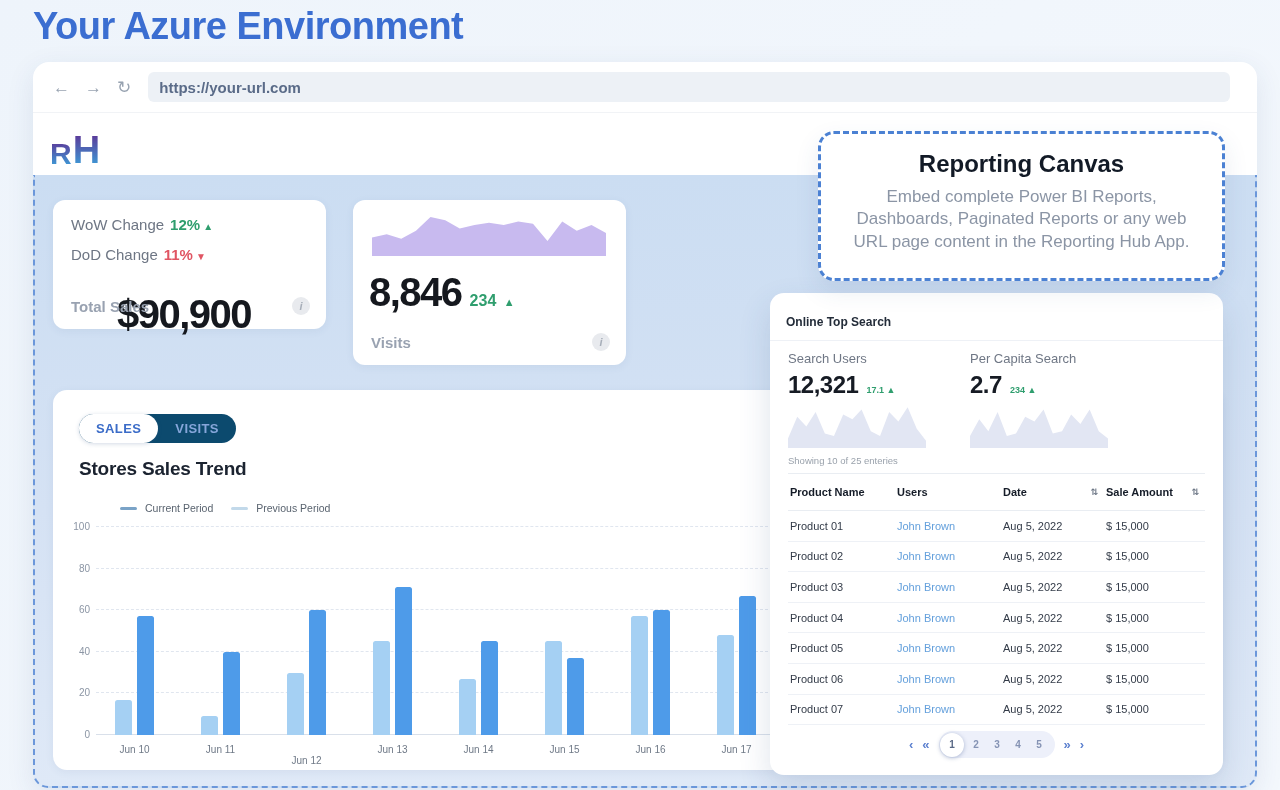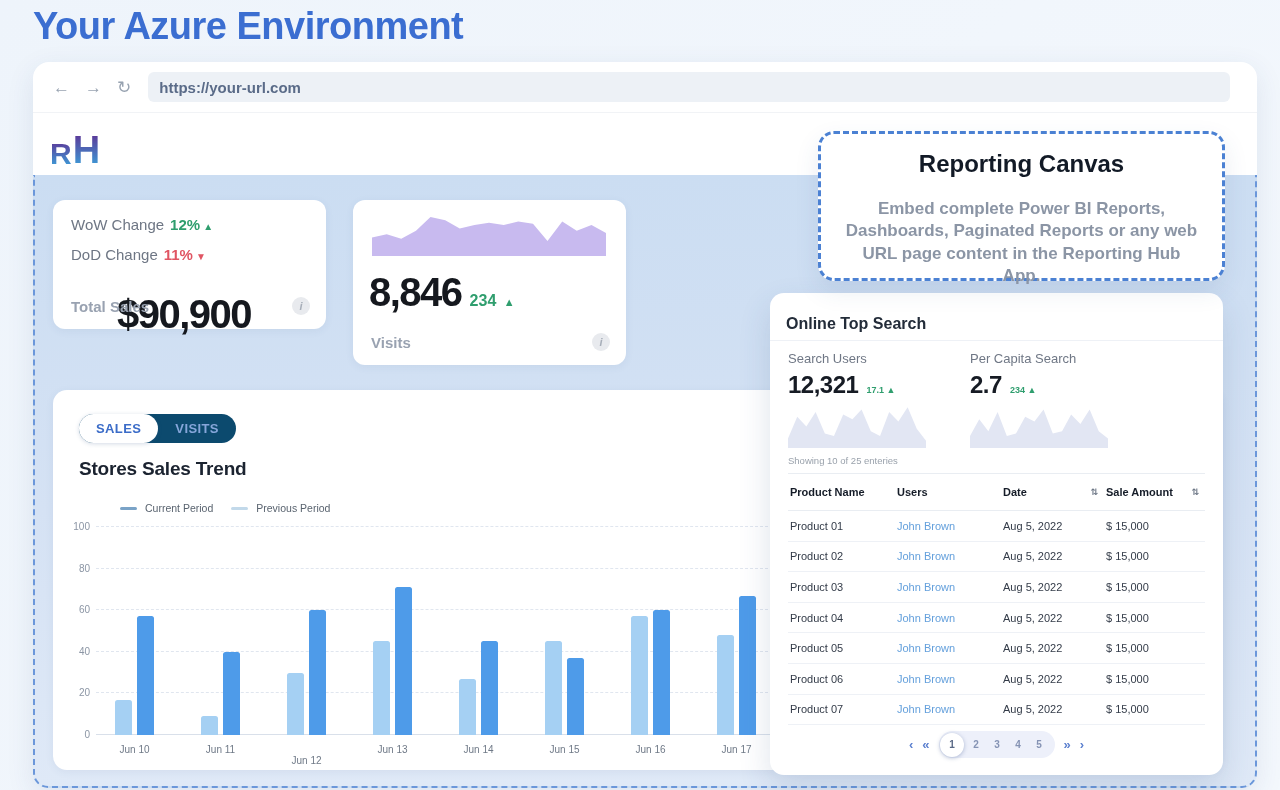--- a/index.html
+++ b/index.html
@@ -54,21 +54,21 @@
   .info-ic { position:absolute; right:16px; bottom:14px; width:18px; height:18px;
     border-radius:50%; background:#e8eaee; color:#a7aeb9; font-size:11px; font-weight:800;
     text-align:center; line-height:18px; font-style:italic; cursor:pointer; }
   .spark-visits { position:absolute; left:19px; top:10px; width:234px; height:46px; }
 
   
   .callout { position:absolute; left:818px; top:131px; width:407px; height:150px;
     background:#fff; border:3px dashed #4b81d3; border-radius:16px; z-index:6;
     box-shadow:0 10px 24px rgba(50,80,130,.10); text-align:center; }
   .callout-title { margin-top:16px; font-size:24px; font-weight:800; color:#121a26; }
-  .callout-body { margin-top:20px; padding:0 22px; font-size:17px; font-weight:700;
+  .callout-body { margin-top:8px; padding:0 22px; font-size:17px; font-weight:400;
     color:#8b95a5; line-height:1.32; }
 
   
   .chartcard { left:20px; top:328px; width:1170px; height:380px; border-radius:14px; }
   .tabs { position:absolute; left:26px; top:24px; display:inline-flex; align-items:flex-end;
     background:#0c4a6e; border-radius:16px; height:29px; }
   .tab { font-size:13px; font-weight:800; letter-spacing:.4px; padding:0 17px; height:29px;
     line-height:29px; border-radius:16px; cursor:pointer; }
   .tab.active { background:#fff; color:#3b6cc8; box-shadow:0 1px 4px rgba(60,90,140,.22); }
   .tab.idle { color:#86a6da; }
@@ -86,21 +86,21 @@
     color:#8b95a4; }
   .bar-group { position:absolute; bottom:0; display:flex; align-items:flex-end; gap:5px; }
   .bar { width:17px; border-radius:2.5px 2.5px 0 0; }
   .xtick { position:absolute; width:60px; text-align:center; top:354px; font-size:10px;
     color:#6f7987; }
 
   
   .panel { position:absolute; left:770px; top:293px; width:453px; height:482px;
     background:#fff; border-radius:14px; z-index:5;
     box-shadow:0 14px 32px rgba(50,80,130,.16); }
-  .panel-title { position:absolute; left:16px; top:22px; font-size:16px; font-weight:700;
+  .panel-title { position:absolute; left:16px; top:22px; font-size:12px; font-weight:700;
     color:#232c39; }
   .panel-divider { position:absolute; left:0; right:0; top:47px; height:1px; background:#eef1f6; }
   .pstat { position:absolute; top:58px; }
   .pstat-1 { left:18px; } .pstat-2 { left:200px; }
   .pstat-label { font-size:13px; color:#6f7785; }
   .pstat-value { margin-top:5px; font-size:24px; font-weight:800; color:#161b24;
     letter-spacing:-0.5px; display:flex; align-items:baseline; }
   .pstat-delta { font-size:9px; font-weight:700; color:#2f9e6e; margin-left:8px;
     letter-spacing:0; }
   .spark-sm { position:absolute; top:107px; width:138px; height:48px; }

